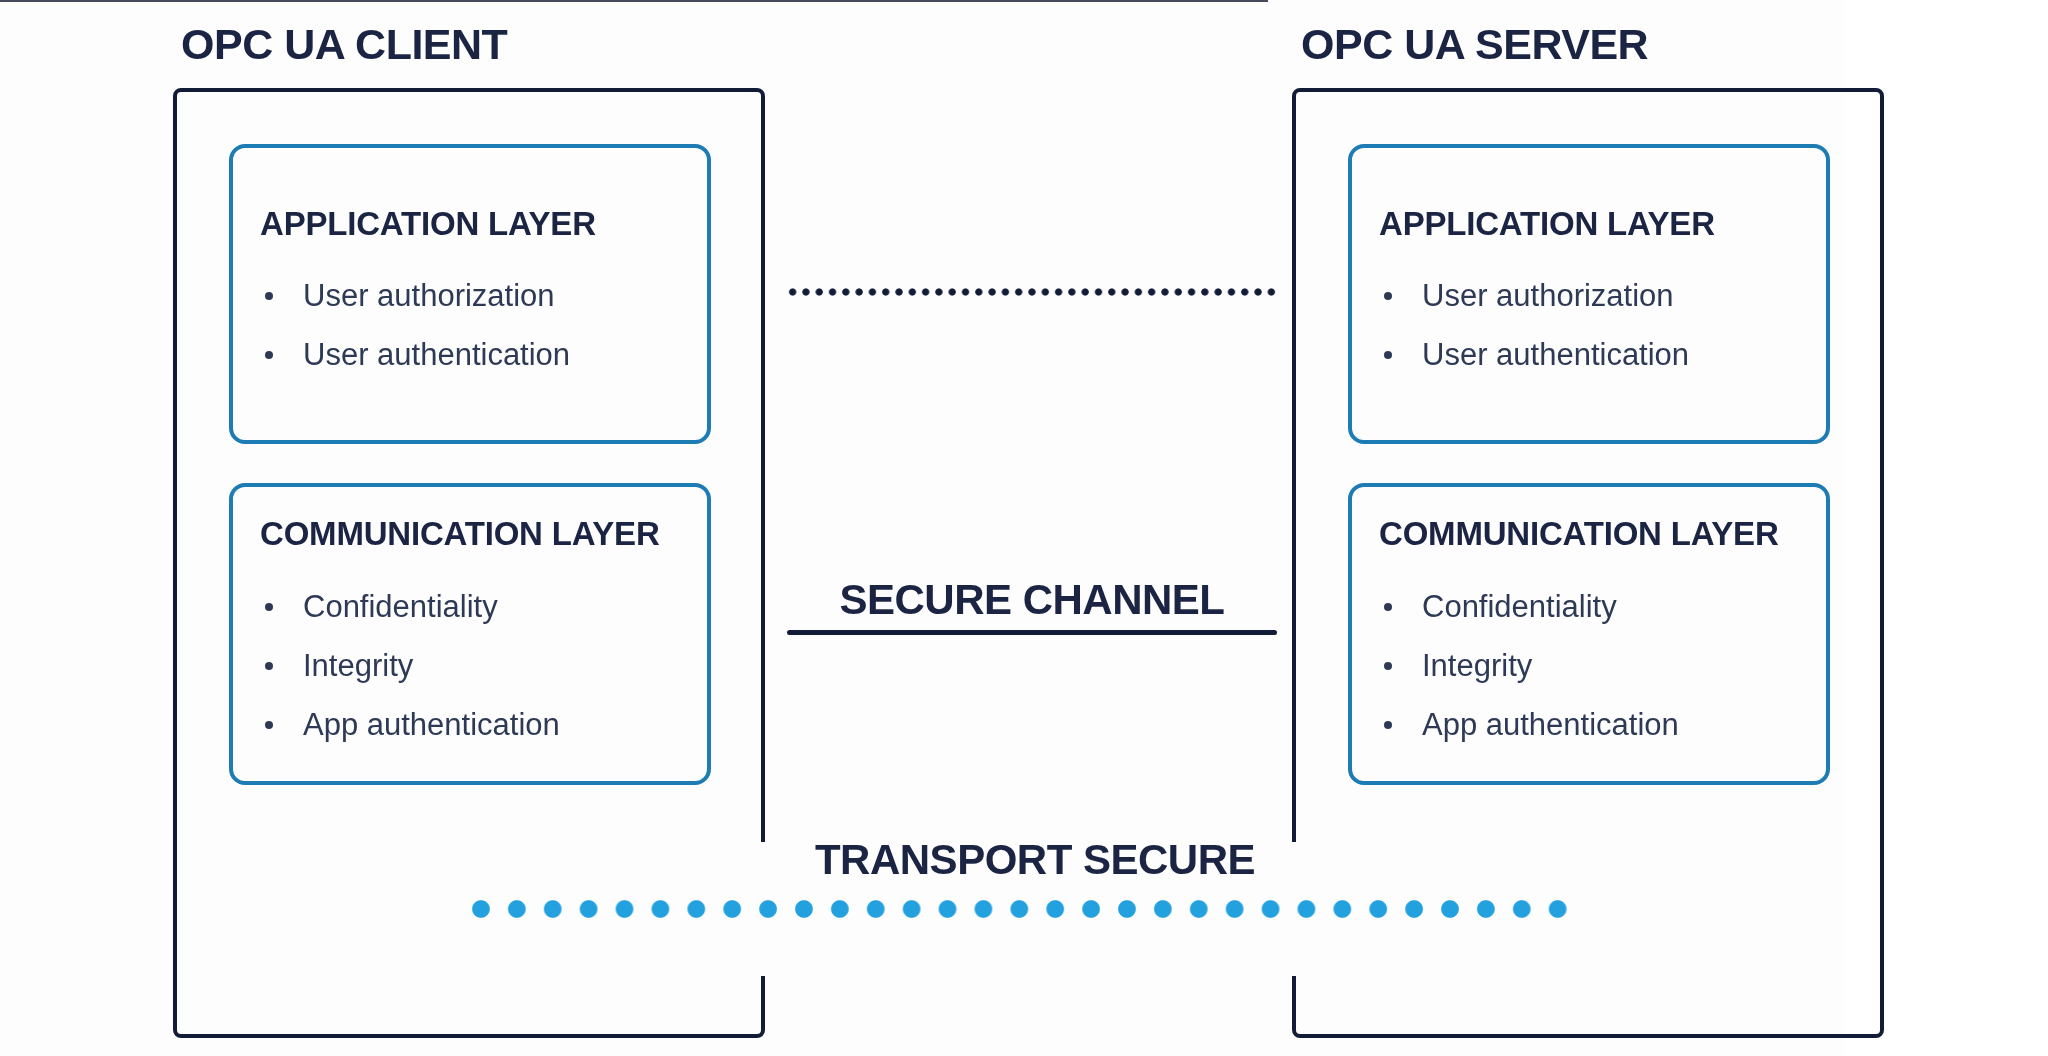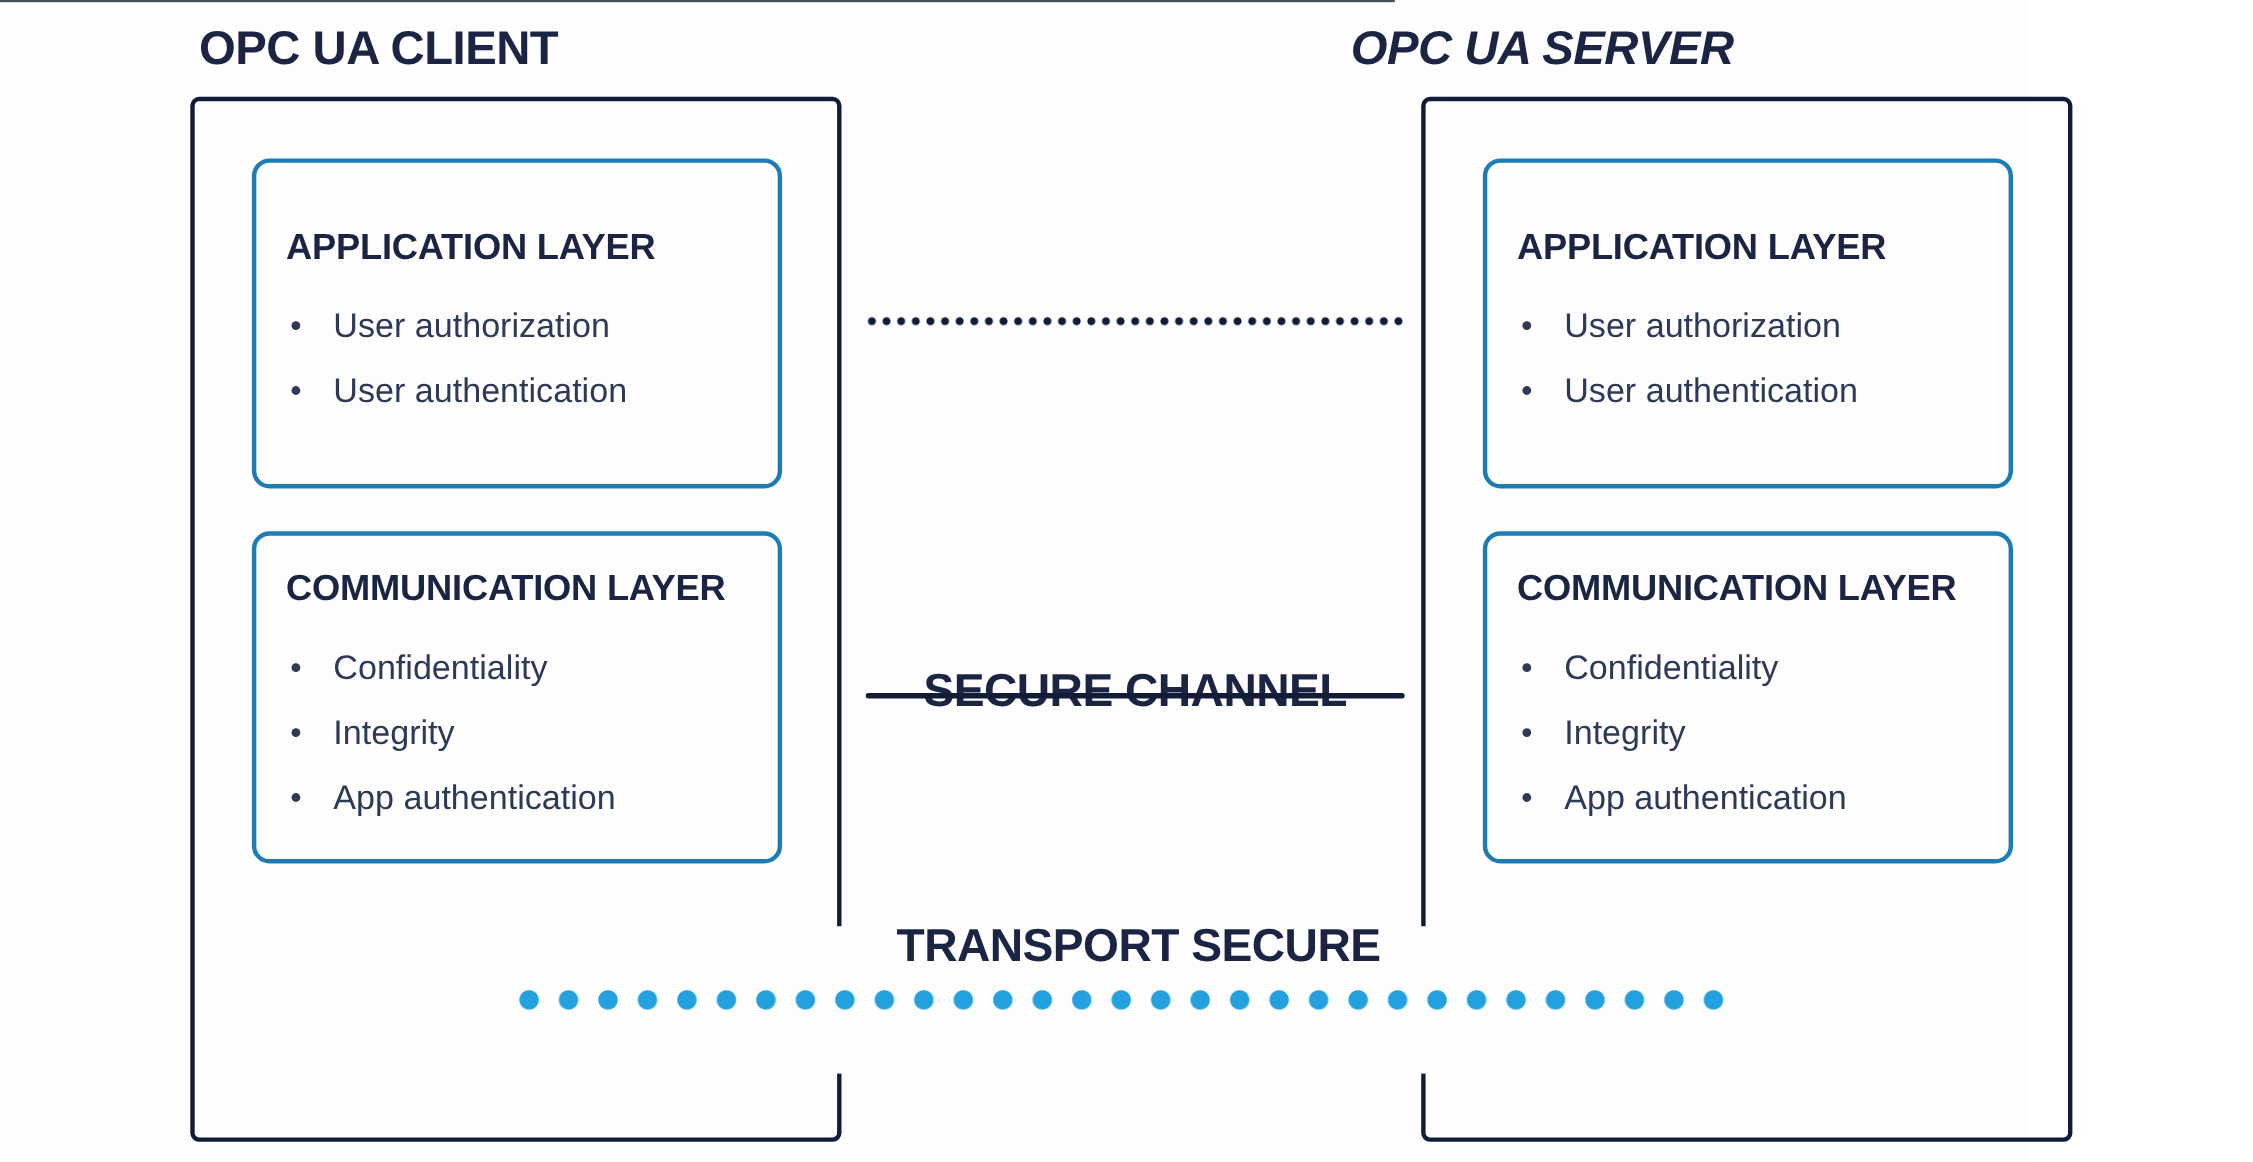--- a/index.html
+++ b/index.html
@@ -24,21 +24,21 @@
 
   
   .title {
     position: absolute; top: 20px;
     font-size: 43px; font-weight: bold;
     letter-spacing: -0.5px;
     color: var(--navy_text, #1b2443);
     white-space: nowrap;
   }
   .client-title { left: 181px; }
-  .server-title { left: 1228px; font-style: italic; }
+  .server-title { left: 1301px; }
 
   
   .outer-box {
     position: absolute; top: 88px;
     width: 592px; height: 950px;
     border: 4px solid var(--navy_line, #131c36);
     border-radius: 8px;
     z-index: 1;
   }
   .client-box { left: 173px; }
@@ -96,21 +96,21 @@
   
   .mid-label {
     position: absolute; left: 782px; width: 500px;
     text-align: center;
     font-size: 42px; font-weight: bold;
     letter-spacing: -0.5px;
     color: var(--navy_text, #1b2443);
     white-space: nowrap;
   }
   .session-label   { top: 234px; }
-  .secure-label    { top: 576px; margin-top: 28px; }
+  .secure-label    { top: 576px; }
   .transport-label { top: 836px; left: 785px; }
 
   .session-line {
     position: absolute; left: 786px; top: 288px;
     width: 492px; height: 8px;
     background-image: radial-gradient(circle, var(--navy_line, #131c36) 3.2px, transparent 4px);
     background-size: 13.3px 8px;
     background-repeat: repeat-x;
     background-position: left center;
   }

